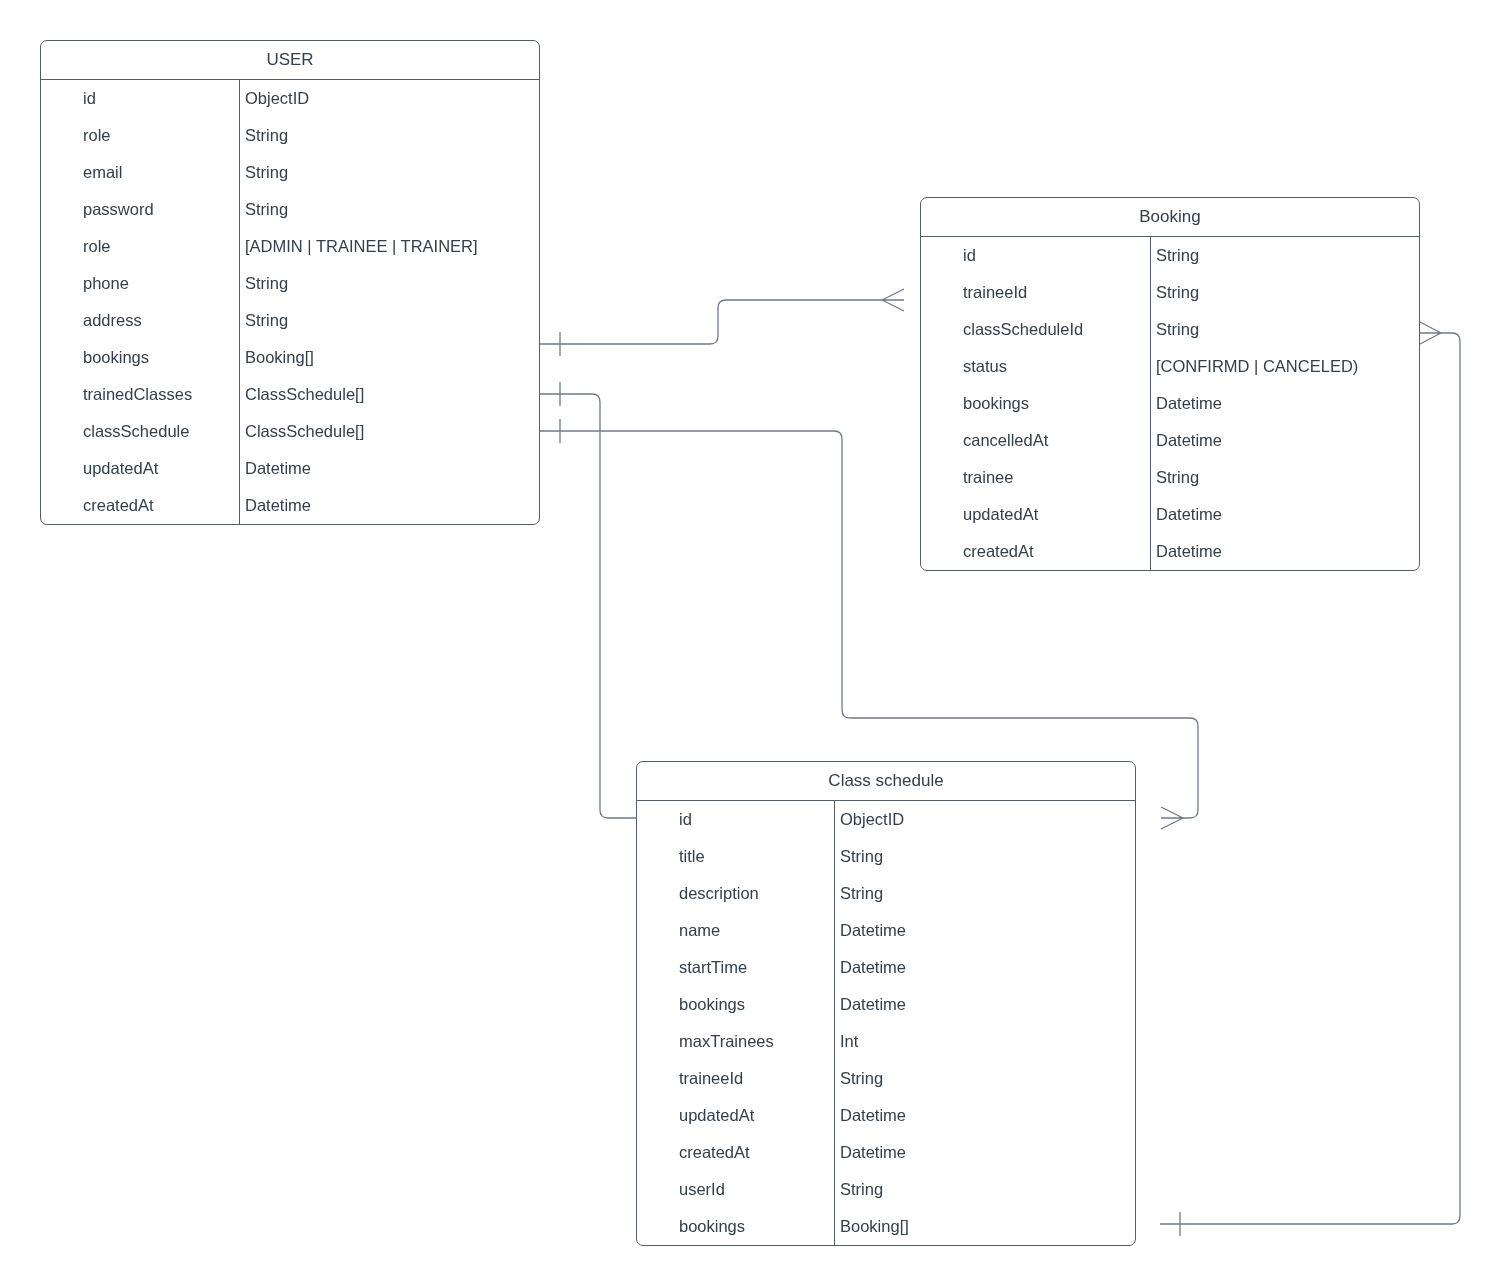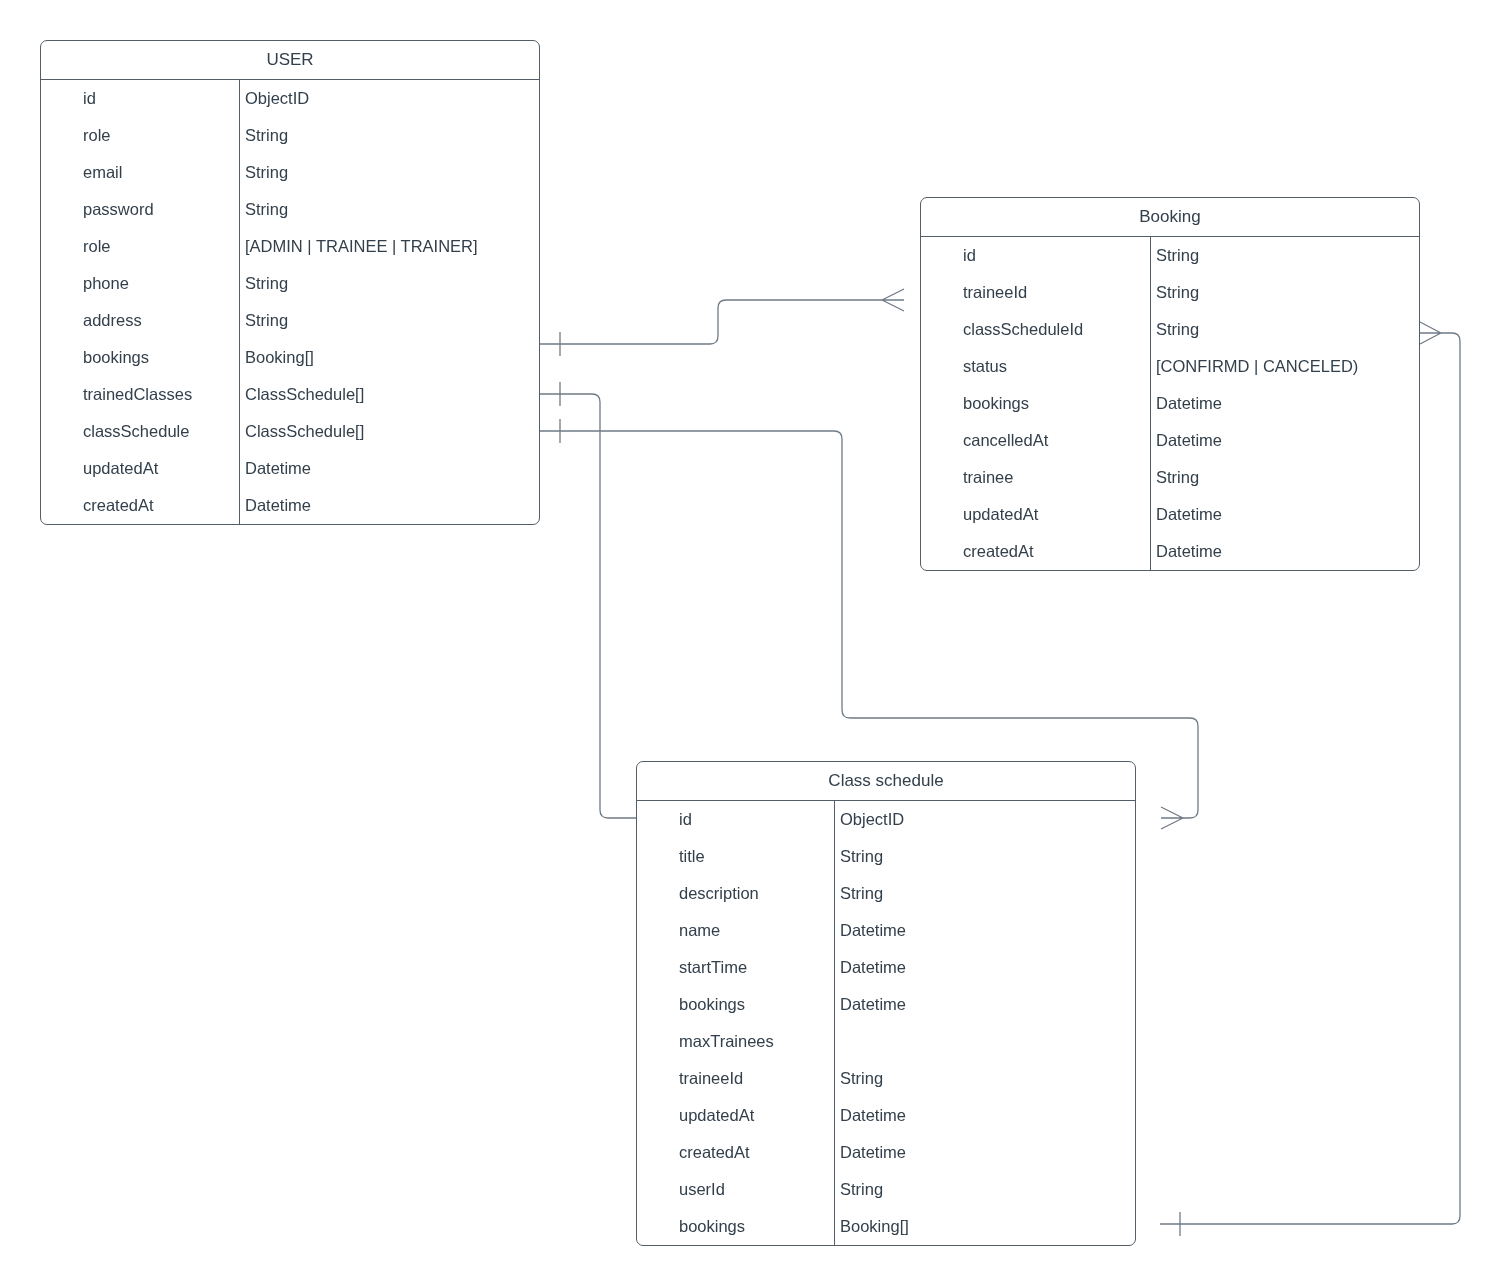--- a/index.html
+++ b/index.html
@@ -224,20 +224,21 @@
         <div class="erow">
           <div class="cell field">startTime</div>
           <div class="cell type">Datetime</div>
         </div>
         <div class="erow">
           <div class="cell field">bookings</div>
           <div class="cell type">Datetime</div>
         </div>
         <div class="erow">
           <div class="cell field">maxTrainees</div>
+          <div class="cell type">Int</div>
         </div>
         <div class="erow">
           <div class="cell field">traineeId</div>
           <div class="cell type">String</div>
         </div>
         <div class="erow">
           <div class="cell field">updatedAt</div>
           <div class="cell type">Datetime</div>
         </div>
         <div class="erow">

